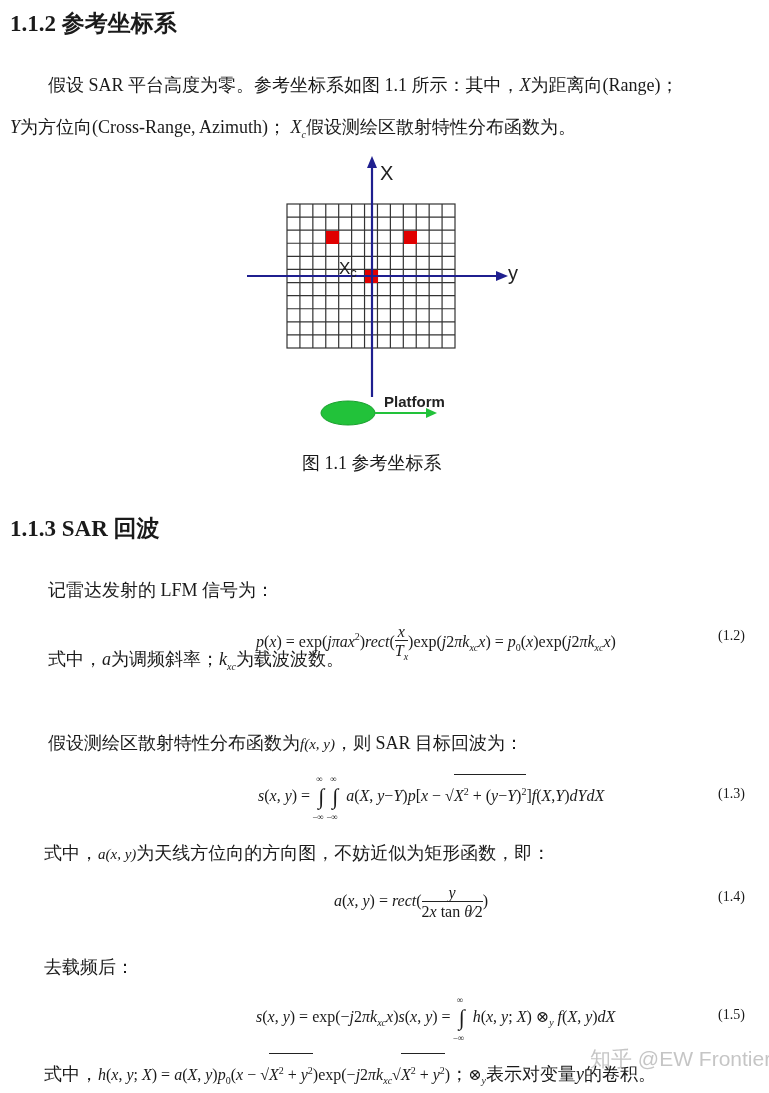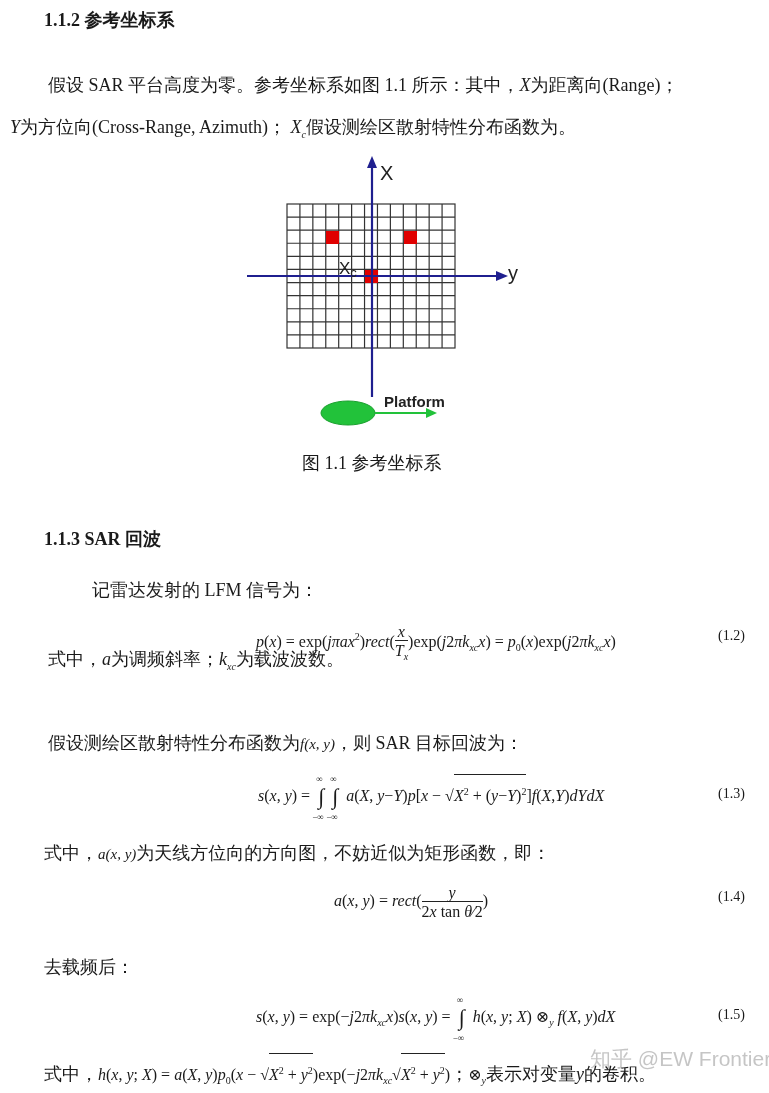--- a/index.html
+++ b/index.html
@@ -1,19 +1,19 @@
 <!DOCTYPE html>
 <html><head>
 <meta charset="utf-8">
 <style>
   html, body { margin:0; padding:0; background:#ffffff; }
   body { width:769px; height:1093px; position:relative; overflow:hidden;
          font-family:"Liberation Serif","DejaVu Serif",serif; color:#1a1a1a; }
   .abs { position:absolute; white-space:nowrap; }
-  .h { font-weight:bold; font-size:18px;margin-left:34px; }
+  .h { font-weight:bold; font-size:23px; }
   .p { font-size:18px; }
   .m { font-style:italic; font-family:"Liberation Serif",serif; }
   .eq { font-size:16px; }
   .eqn { font-size:14px; }
   sub, sup { font-size:10px; }
   .frac { display:inline-block; vertical-align:middle; text-align:center; line-height:1; }
   .frac .num { display:block; padding:0 2px; border-bottom:1px solid #222; }
   .frac .den { display:block; padding-top:2px; }
   .int { display:inline-block; position:relative; font-size:22px; font-style:normal; width:14px; text-align:center; vertical-align:middle; }
   .int .lim-t { position:absolute; top:-10px; left:2px; font-size:9px; }
@@ -79,22 +79,22 @@
   <text x="339" y="274" font-family="Liberation Sans, sans-serif" font-size="17" fill="#222"><tspan>X</tspan><tspan font-size="13" dy="3">c</tspan></text>
   <g>
     <ellipse cx="348" cy="413" rx="27" ry="12" fill="#22c23a" stroke="#1aa02e" stroke-width="1"></ellipse>
     <line x1="375" y1="413" x2="428" y2="413" stroke="#22c23a" stroke-width="2"></line>
     <polygon points="437,413 426,408 426,418" fill="#22c23a"></polygon>
     <text x="384" y="407" font-family="Liberation Sans, sans-serif" font-size="15" font-weight="bold" fill="#222">Platform</text>
   </g>
 </svg>
 <div class="abs p" style="left:302px;top:451px;">图 1.1  参考坐标系</div>
 
-<div class="abs h" style="left:10px;top:527px;">1.1.3  SAR 回波</div>
-<div class="abs p" style="left:48px;top:578px;margin-left:44px;">记雷达发射的 LFM 信号为：</div>
+<div class="abs h" style="left:10px;top:513px;">1.1.3  SAR 回波</div>
+<div class="abs p" style="left:48px;top:578px;">记雷达发射的 LFM 信号为：</div>
 
 <div class="abs eq" style="left:256px;top:624px;">
   <span class="m">p</span>(<span class="m">x</span>) = exp(<span class="m">jπax</span><sup>2</sup>)<span class="m">rect</span>(<span class="frac"><span class="num m">x</span><span class="den m">T<sub>x</sub></span></span>)exp(<span class="m">j</span>2<span class="m">πk<sub>xc</sub>x</span>) = <span class="m">p</span><sub>0</sub>(<span class="m">x</span>)exp(<span class="m">j</span>2<span class="m">πk<sub>xc</sub>x</span>)
 </div>
 <div class="abs eqn" style="left:718px;top:628px;">(1.2)</div>
 
 <div class="abs p" style="left:48px;top:647px;">
   <span>式中，</span><span class="m">a</span><span>为调频斜率；</span><span class="m"><span>k</span><sub>xc</sub></span><span>为载波波数。</span>
 </div>
 

